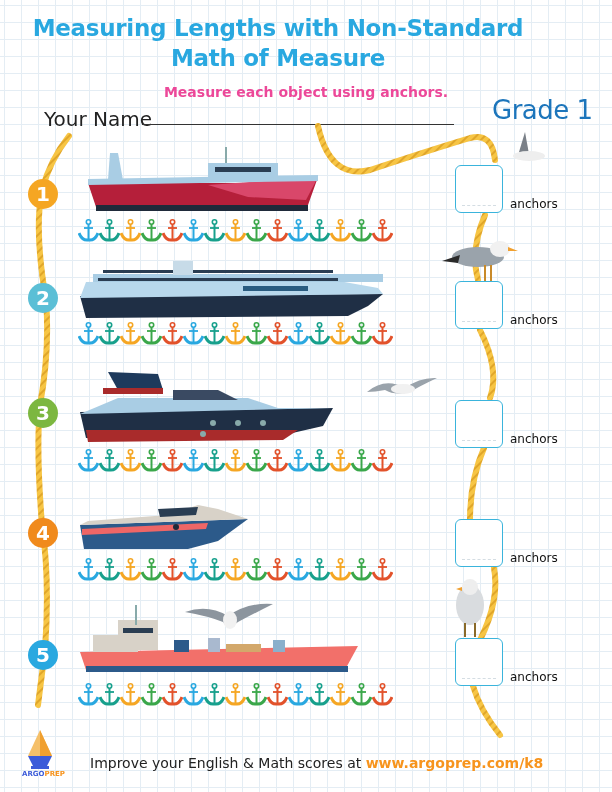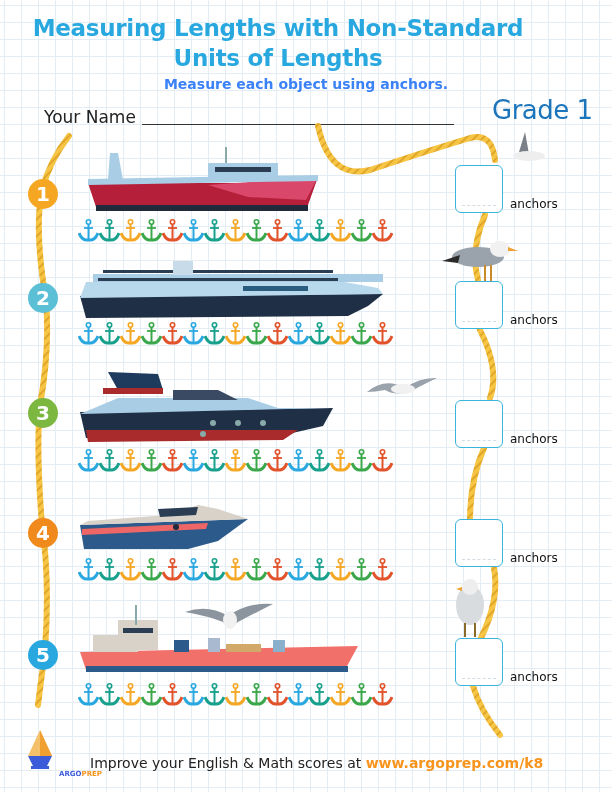--- a/index.html
+++ b/index.html
@@ -13,48 +13,48 @@
     background-position:4px 5px;
     font-family:"DejaVu Sans", sans-serif;
   }
   .abs { position:absolute; }
   .title {
     left:0; width:556px; text-align:center; color:#29a8e0;
     font-family:"DejaVu Sans", sans-serif; font-weight:bold; font-size:23px;
     letter-spacing:-0.3px; line-height:28px;
   }
   .subtitle {
-    left:0; width:612px; top:76px; text-align:center; color:#3b82f6;
+    left:0; width:612px; top:84px; text-align:center; color:#ec4899;
     font-family:"DejaVu Sans", sans-serif; font-size:14px; font-weight:bold;
   }
-  .name-label { left:44px; top:107px; font-size:17px; color:#222; }
+  .name-label { left:44px; top:107px; font-size:20px; color:#222; }
   .name-line { left:142px; top:124px; width:312px; height:0; border-top:1.5px solid #333; }
   .grade { left:492px; top:95px; font-size:26px; font-weight:normal; color:#1c75bb; letter-spacing:-0.5px; }
   .num {
     width:30px; height:30px; border-radius:50%; color:#fff; font-weight:bold;
     font-size:20px; text-align:center; line-height:30px;
   }
   .anchor-row { display:flex; gap:0; height:24px; }
   .anchor { width:21px; height:24px; }
   .answer-box {
     width:46px; height:46px; border:1.5px solid #3ab4dc; border-radius:6px; background:#fff;
   }
   .answer-box::after {
     content:""; position:absolute; left:6px; right:6px; bottom:6px; border-top:1px dashed #d4dde3;
   }
   .unit { font-size:12px; color:#111; }
   .footer-text { left:90px; top:755px; font-size:14px; color:#222;text-align:center; }
   .footer-link { color:#f7941d; font-weight:bold; }
-  .logo-text { left:22px; top:770px; font-size:7px; font-weight:bold;margin-left:37px; }
+  .logo-text { left:22px; top:770px; font-size:7px; font-weight:bold; }
 </style>
 </head>
 <body>
 
 <div class="abs title" style="top:14px;">Measuring Lengths with Non-Standard</div>
-<div class="abs title" style="top:44px;">Units of Lengths</div>
+<div class="abs title" style="top:44px;">Math of Measure</div>
 <div class="abs subtitle">Measure each object using anchors.</div>
 <div class="abs name-label">Your Name</div>
 <div class="abs name-line"></div>
 <div class="abs grade">Grade 1</div>
 
 <svg class="abs" style="left:0;top:0;" width="612" height="792">
   <defs>
     <pattern id="twist" patternUnits="userSpaceOnUse" width="6" height="6" patternTransform="rotate(45)">
       <rect width="6" height="6" fill="#f7c544"></rect>
       <rect width="2" height="6" fill="#e0a62a"></rect>

